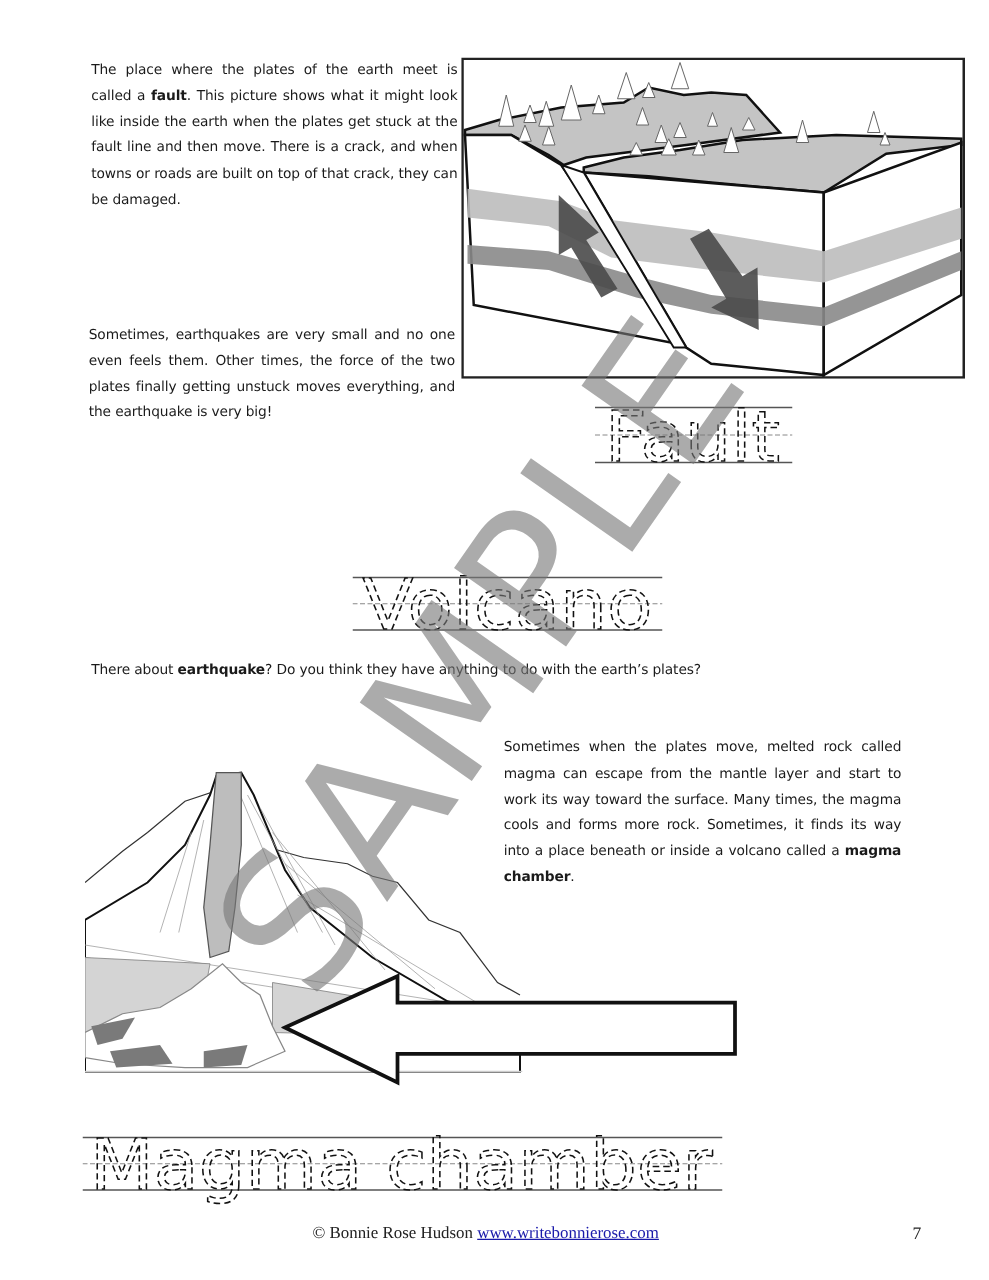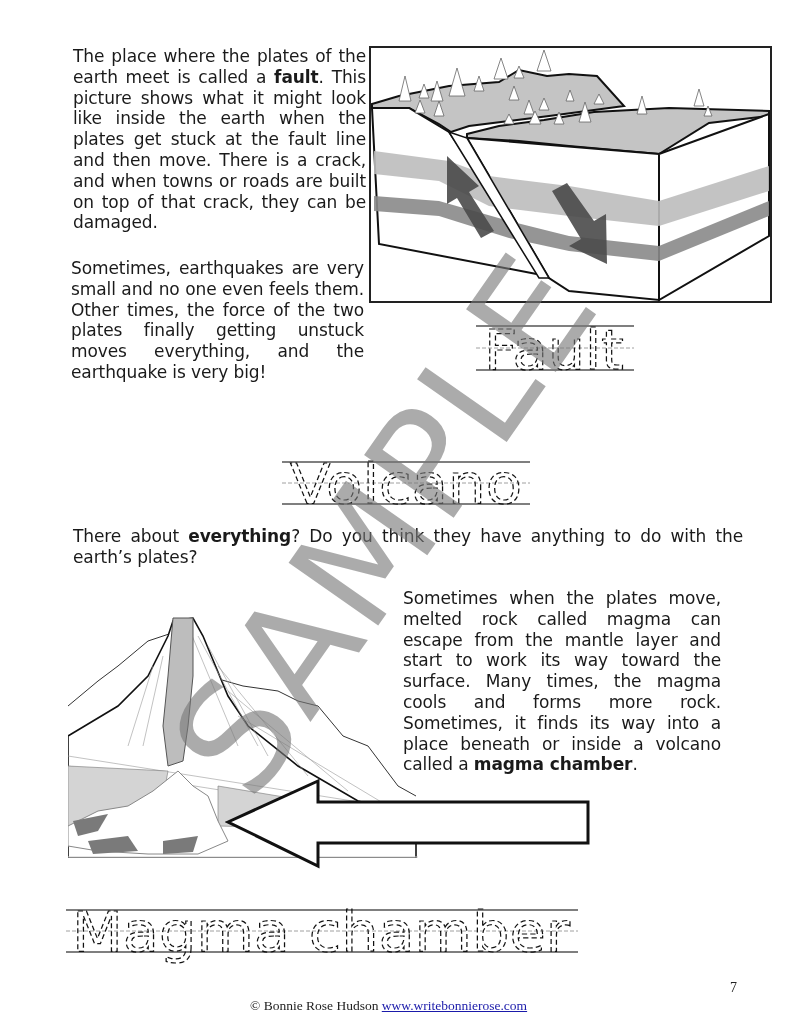--- a/index.html
+++ b/index.html
@@ -1,34 +1,34 @@
 <!DOCTYPE html>
 <html><head>
 <meta charset="utf-8">
 <style>
   html, body { margin:0; padding:0; background:#ffffff; }
   body { width:791px; height:1024px; position:relative; overflow:hidden;
          font-family:"DejaVu Sans", sans-serif; color:#1a1a1a; }
-  .para { position:absolute; font-size:17px; line-height:20.8px; text-align:justify;
+  .para { position:absolute; font-size:11px; line-height:20.8px; text-align:justify;
           letter-spacing:-0.1px; }
   .para b { font-weight:bold; }
   #p1 { left:73px; top:46px; width:293px; }
   #p2 { left:71px; top:258px; width:293px; }
   #q  { left:73px; top:526px; width:670px; }
   #p3 { left:403px; top:588px; width:318px; }
   .fig { position:absolute; }
   #fault-fig { left:369px; top:46px; width:403px; height:257px; }
   #volcano-fig { left:68px; top:596px; width:350px; height:262px; }
   #arrow-fig { left:225px; top:778px; width:368px; height:92px; }
   .trace { position:absolute; }
   #trace-fault { left:476px; top:322px; width:158px; height:52px; }
   #trace-volcano { left:282px; top:456px; width:248px; height:52px; }
   #trace-magma { left:66px; top:904px; width:512px; height:70px; }
   #footer { position:absolute; left:250px; top:978px; font-family:"Liberation Serif", serif;
-            font-size:13.5px; color:#222;margin-top:20px; }
+            font-size:13.5px; color:#222; }
   #footer a { color:#1a1aaa; text-decoration:underline; }
   #page-num { position:absolute; left:730px; top:980px; font-family:"Liberation Serif", serif;
               font-size:14px; color:#222; }
   #watermark { position:absolute; left:75px; top:525px; width:620px; text-align:center;
                transform:rotate(-55deg); transform-origin:center center;
                font-family:"DejaVu Sans", sans-serif; font-size:150px; line-height:150px;
                color:rgba(120,120,120,0.62); letter-spacing:2px; pointer-events:none; margin-top:-75px;
                font-weight:normal; }
   .trace-word { font-family:"DejaVu Sans", sans-serif; fill:none; }
 </style>
@@ -105,21 +105,21 @@
 <div class="trace" id="trace-volcano">
   <svg width="248" height="52" viewBox="0 0 248 52">
     <line x1="0" y1="6" x2="248" y2="6" stroke="#555" stroke-width="1.3"></line>
     <line x1="0" y1="27" x2="248" y2="27" stroke="#888" stroke-width="0.8" stroke-dasharray="4,2"></line>
     <line x1="0" y1="48" x2="248" y2="48" stroke="#555" stroke-width="1.3"></line>
     <text class="trace-word" x="8" y="47" font-size="56" stroke="#111" stroke-width="1.2" stroke-dasharray="5,3" textLength="232" lengthAdjust="spacingAndGlyphs">Volcano</text>
   </svg>
 </div>
 
 <div class="para" id="q">
-  <span>There about </span><b>everything</b><span>? Do you think they have anything to do with the earth’s plates?</span>
+  <span>There about </span><b>earthquake</b><span>? Do you think they have anything to do with the earth’s plates?</span>
 </div>
 
 <div class="fig" id="volcano-fig">
   <svg width="350" height="262" viewBox="0 0 350 262">
 
     <path d="M0,110 L30,85 L50,70 L80,45 L110,35 L140,80 L175,90 L210,95 L230,105 L250,110 L275,140 L300,150 L330,190 L348,200" fill="none" stroke="#333" stroke-width="1"></path>
 
     <path d="M0,140 L50,110 L80,80 L100,40 L105,25 L125,22 L135,40 L160,100 L180,130 L230,170 L290,205 L348,220 L348,262 L0,262 Z" fill="#fff" stroke="#111" stroke-width="1.6"></path>
 
     <g stroke="#999" stroke-width="0.6">

